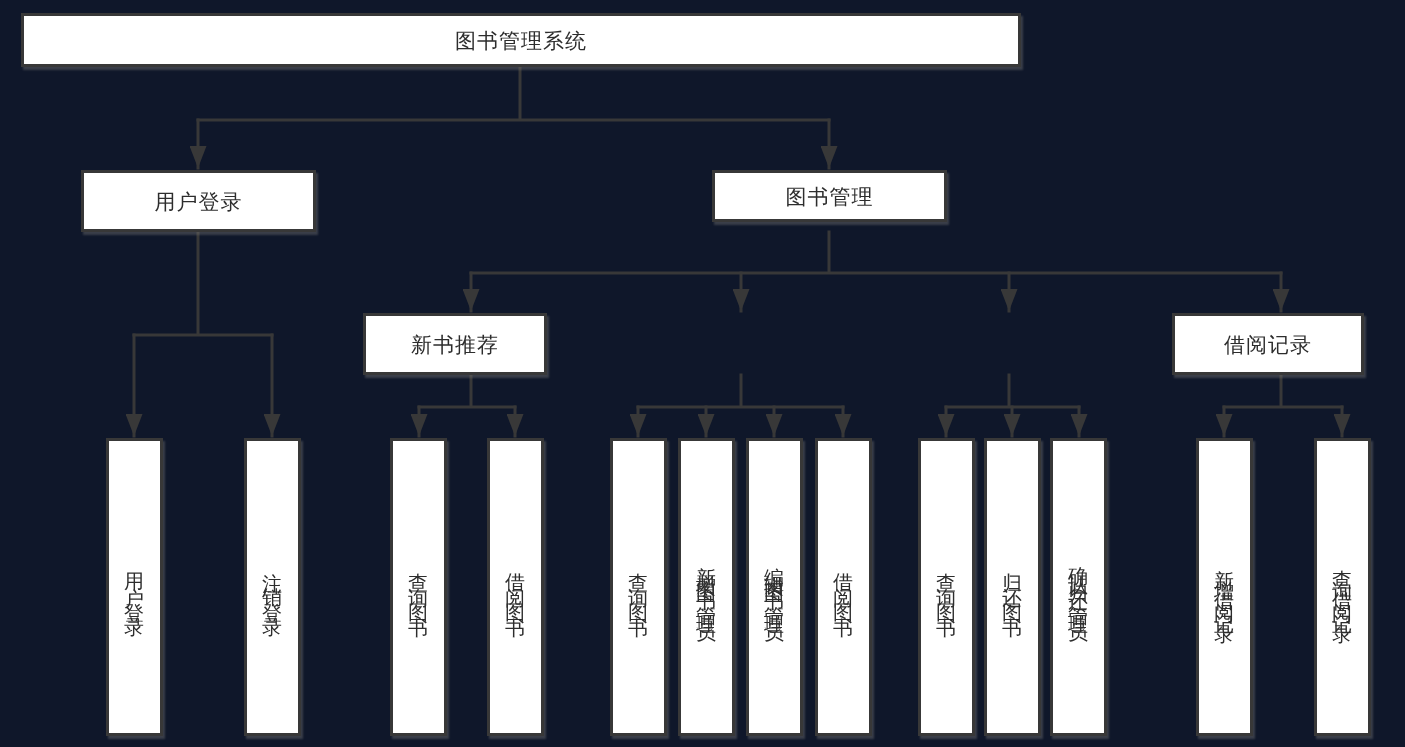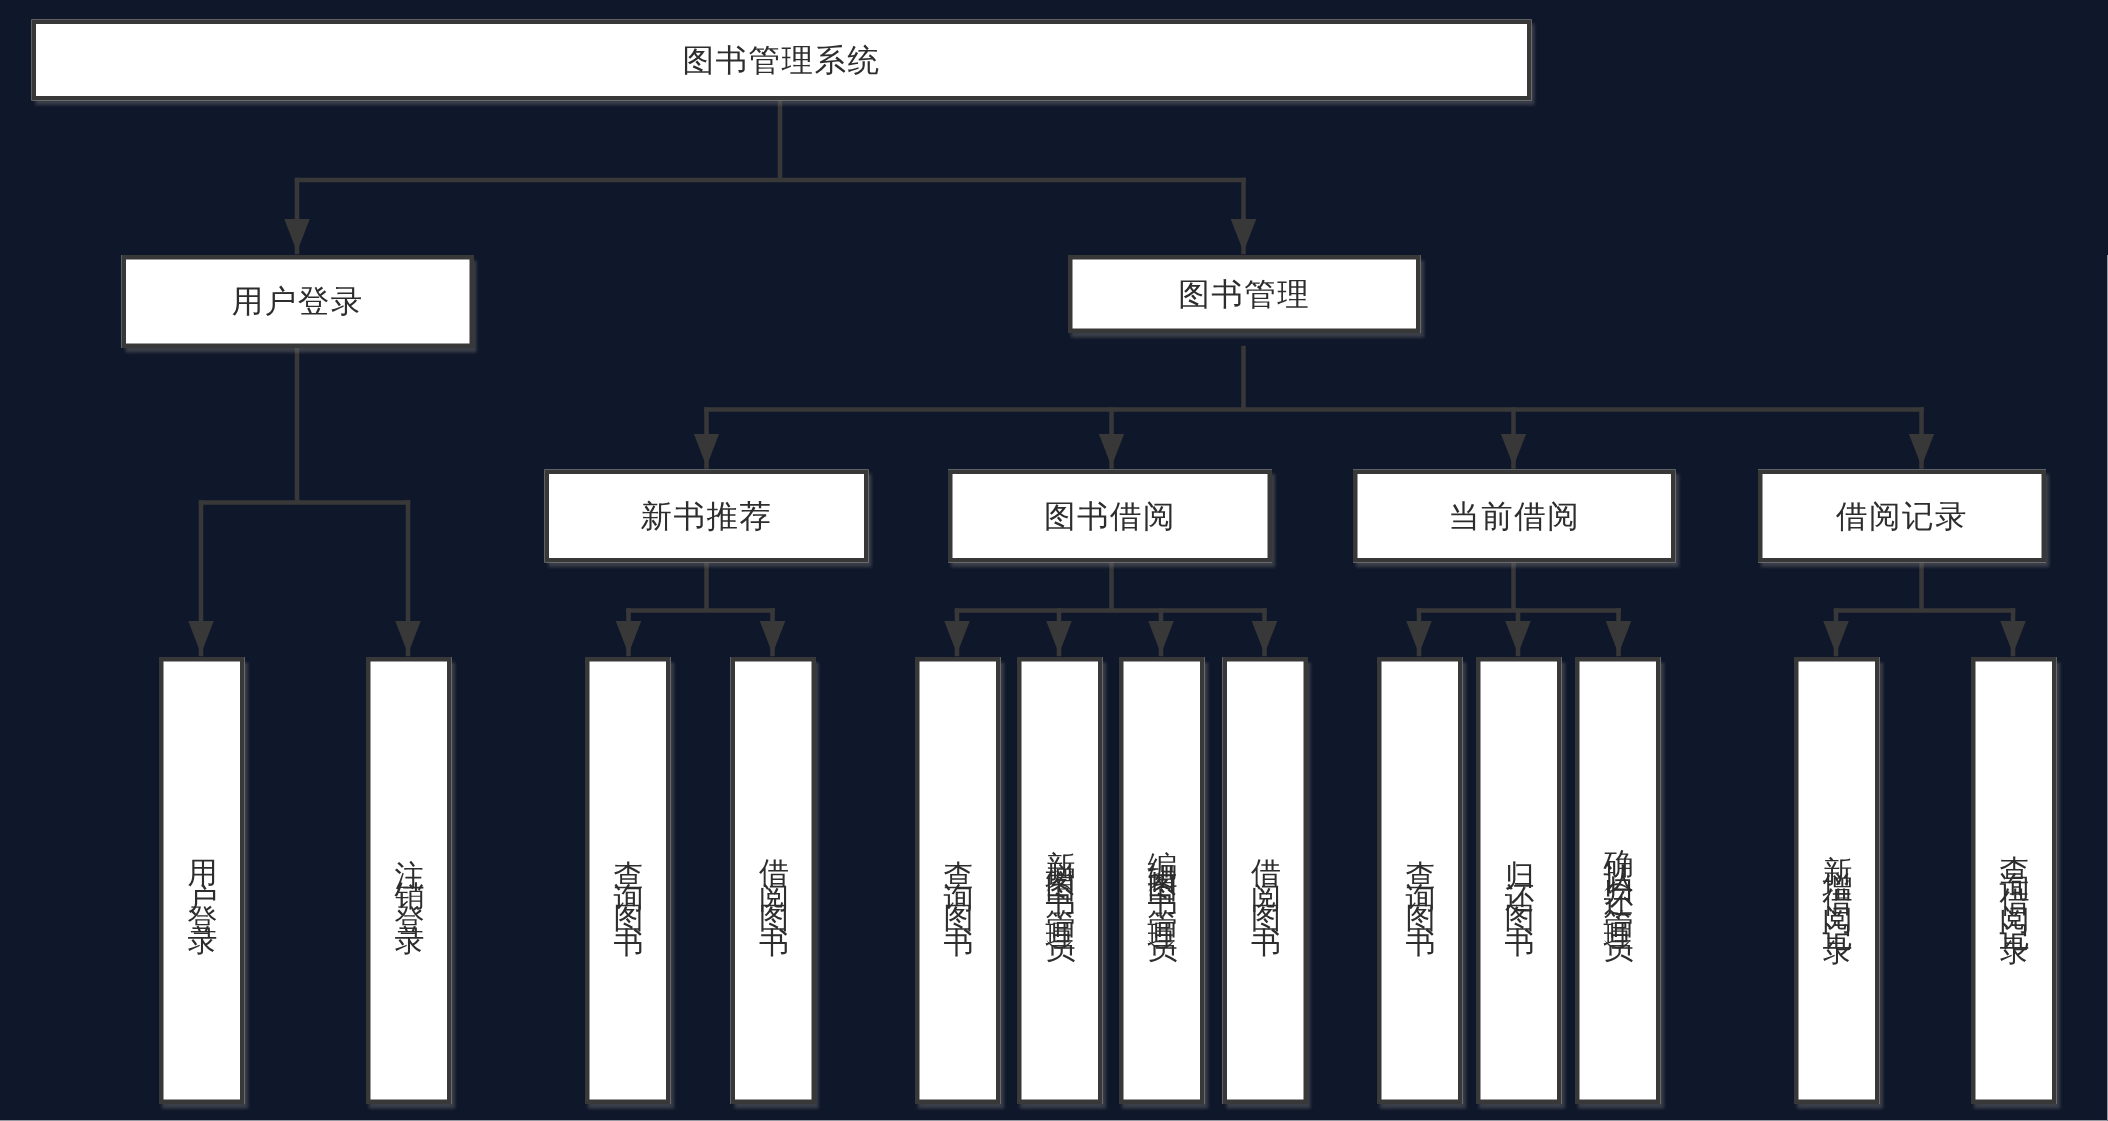--- a/index.html
+++ b/index.html
@@ -92,28 +92,22 @@
     <span class="h-label">图书管理系统</span>
   </div>
 
   <div class="node" style="left:81px;top:170px;width:235px;height:62px">
     <span class="h-label">用户登录</span>
   </div>
   <div class="node" style="left:712px;top:170px;width:235px;height:52px">
     <span class="h-label">图书管理</span>
   </div>
 
-  <div class="node" style="left:363px;top:313px;width:216px;height:62px">
+  <div class="node" style="left:363px;top:313px;width:184px;height:62px">
     <span class="h-label">新书推荐</span>
-  </div>
-  <div class="node" style="left:632px;top:313px;width:216px;height:62px">
-    <span class="h-label">图书借阅</span>
-  </div>
-  <div class="node" style="left:902px;top:313px;width:215px;height:62px">
-    <span class="h-label">当前借阅</span>
   </div>
   <div class="node" style="left:1172px;top:313px;width:192px;height:62px">
     <span class="h-label">借阅记录</span>
   </div>
 
   <div class="node leaf" style="left:106px">
     <span class="v-label ls-wide">用户登录</span>
   </div>
   <div class="node leaf" style="left:244px">
     <span class="v-label ls-wide">注销登录</span>

